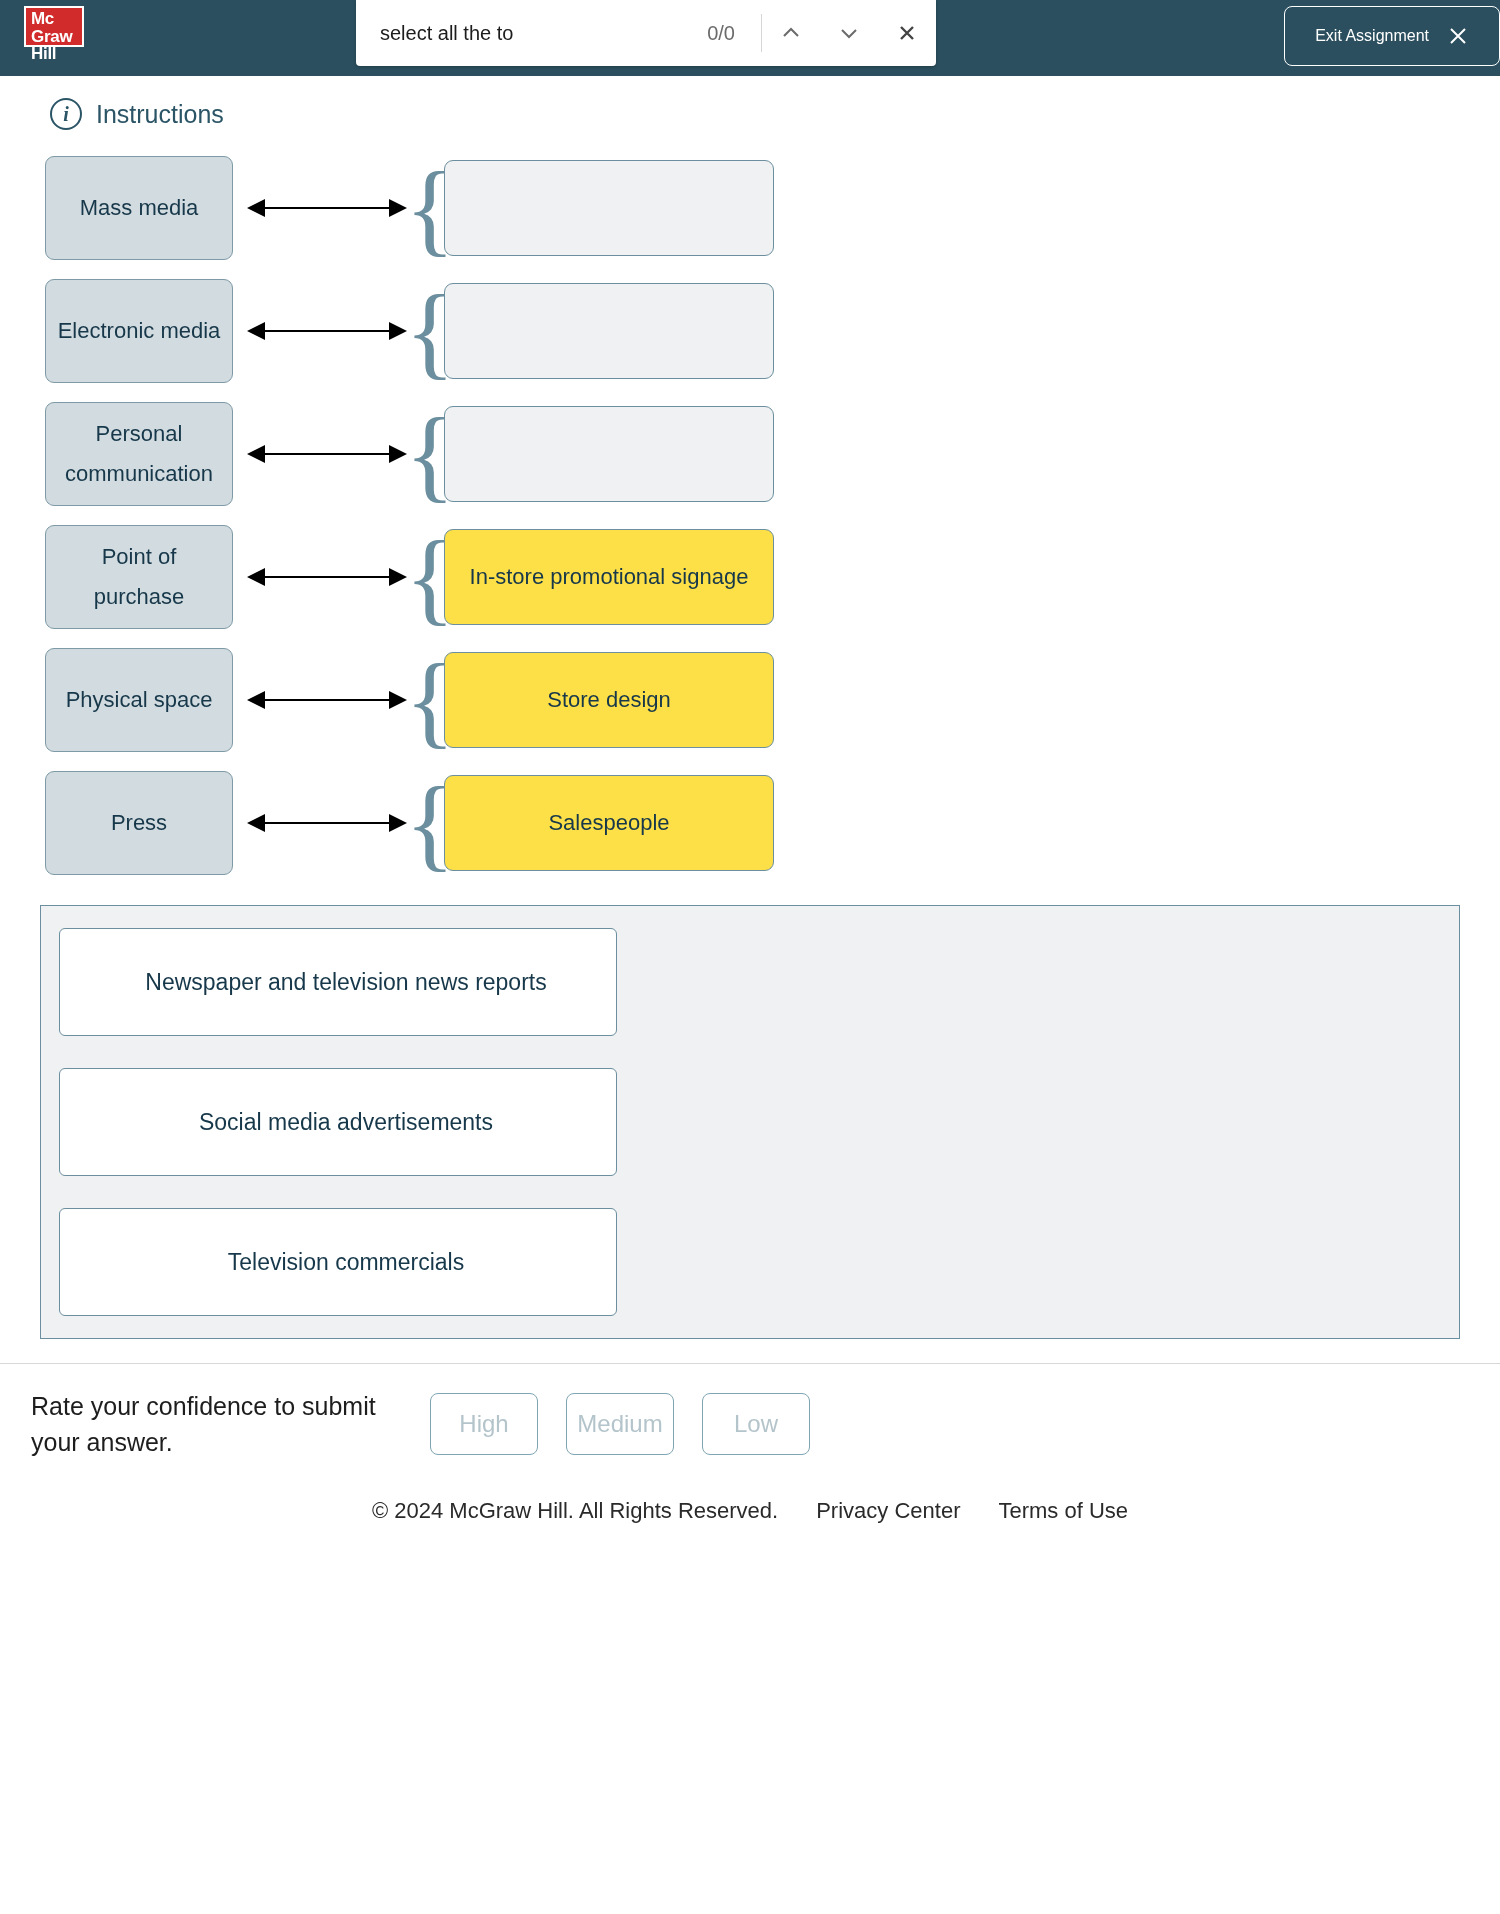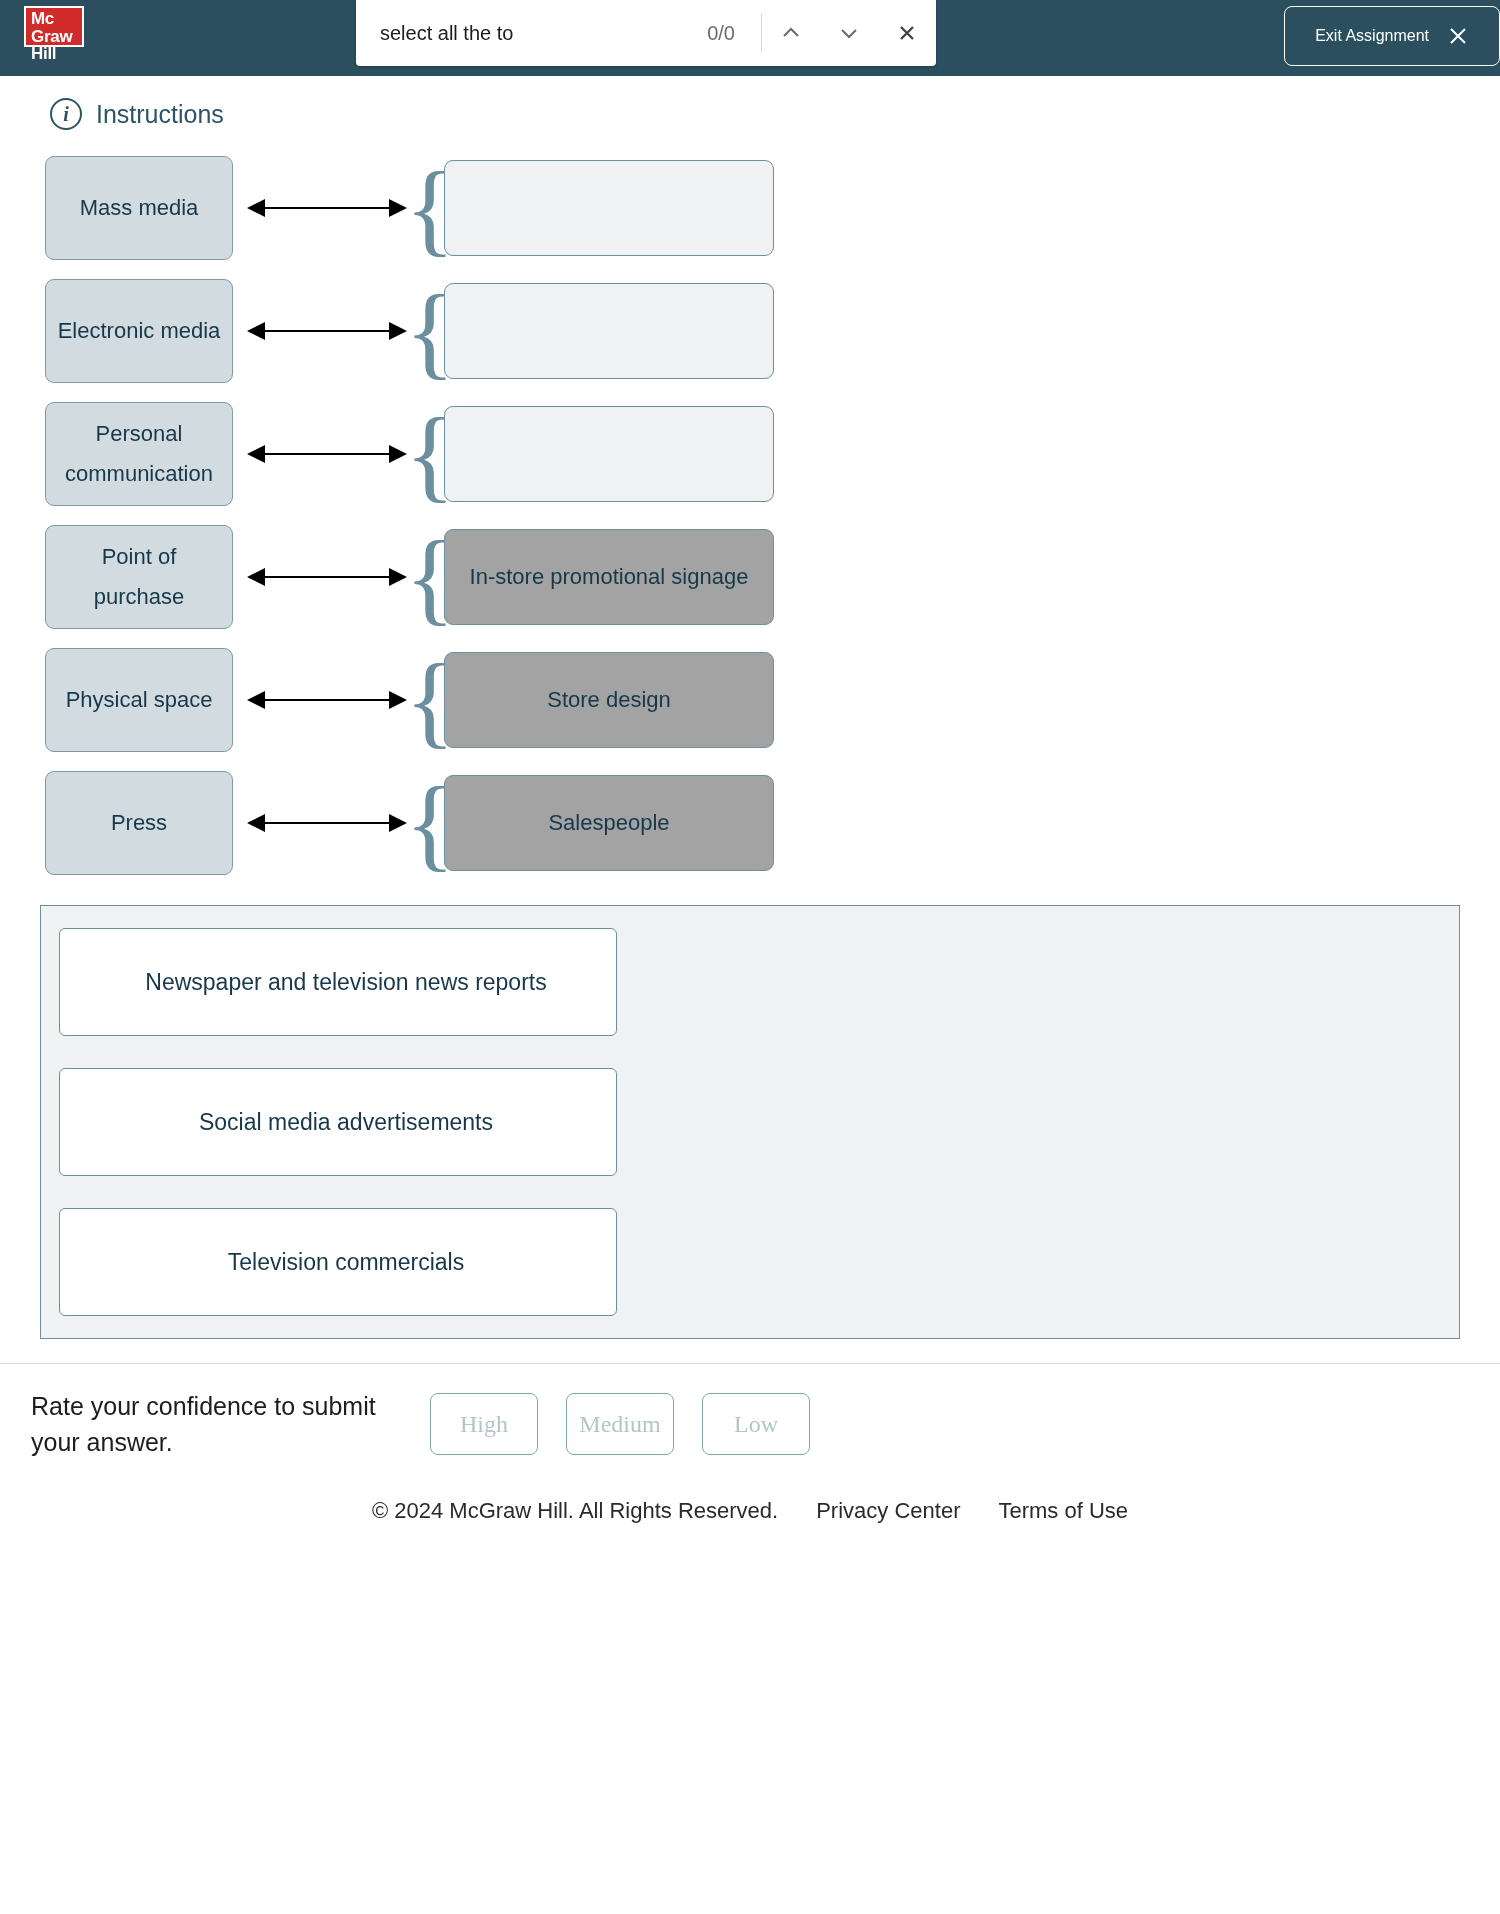--- a/index.html
+++ b/index.html
@@ -189,21 +189,21 @@
     display: flex;
     align-items: center;
     justify-content: center;
     text-align: center;
     color: #17384a;
     font-size: 22px;
     line-height: 40px;
     padding: 6px 16px;
   }
   .drop-box.empty { background: #eff1f2; }
-  .drop-box.filled { background: #a3a3a3; }
+  .drop-box.filled { background: #fde047; }
 
   
   .answer-bank {
     margin: 30px 40px 0 40px;
     border: 1px solid #6b8f9e;
     background: #eff1f2;
     padding: 22px 0 22px 0;
     min-height: 430px;
   }
   .bank-item {
@@ -247,21 +247,21 @@
     height: 62px;
     border: 1px solid #7fa5b2;
     border-radius: 8px;
     background: #ffffff;
     color: #b4c4cb;
     font-size: 24px;
     display: flex;
     align-items: center;
     justify-content: center;
     cursor: pointer;
-    font-family: Liberation Serif, serif;
+    font-family: Liberation Sans, sans-serif;
   }
 
   
   .copyright {
     margin-top: 38px;
     display: flex;
     justify-content: center;
     gap: 38px;
     font-size: 22px;
     color: #2a2a2a;

